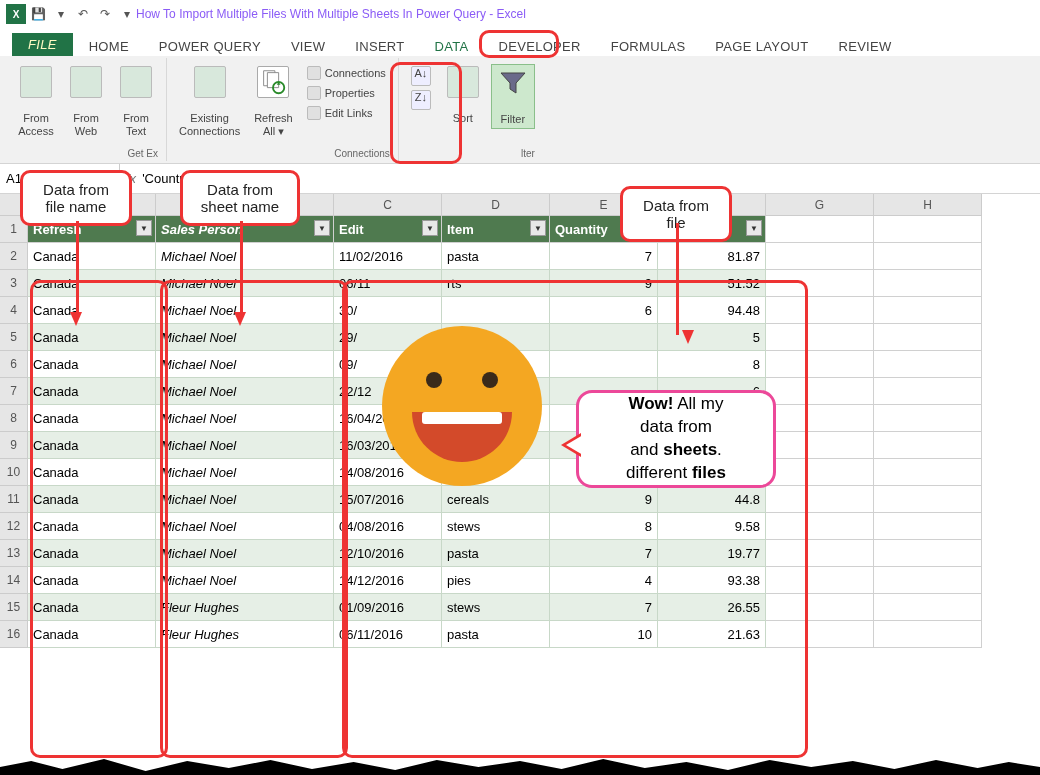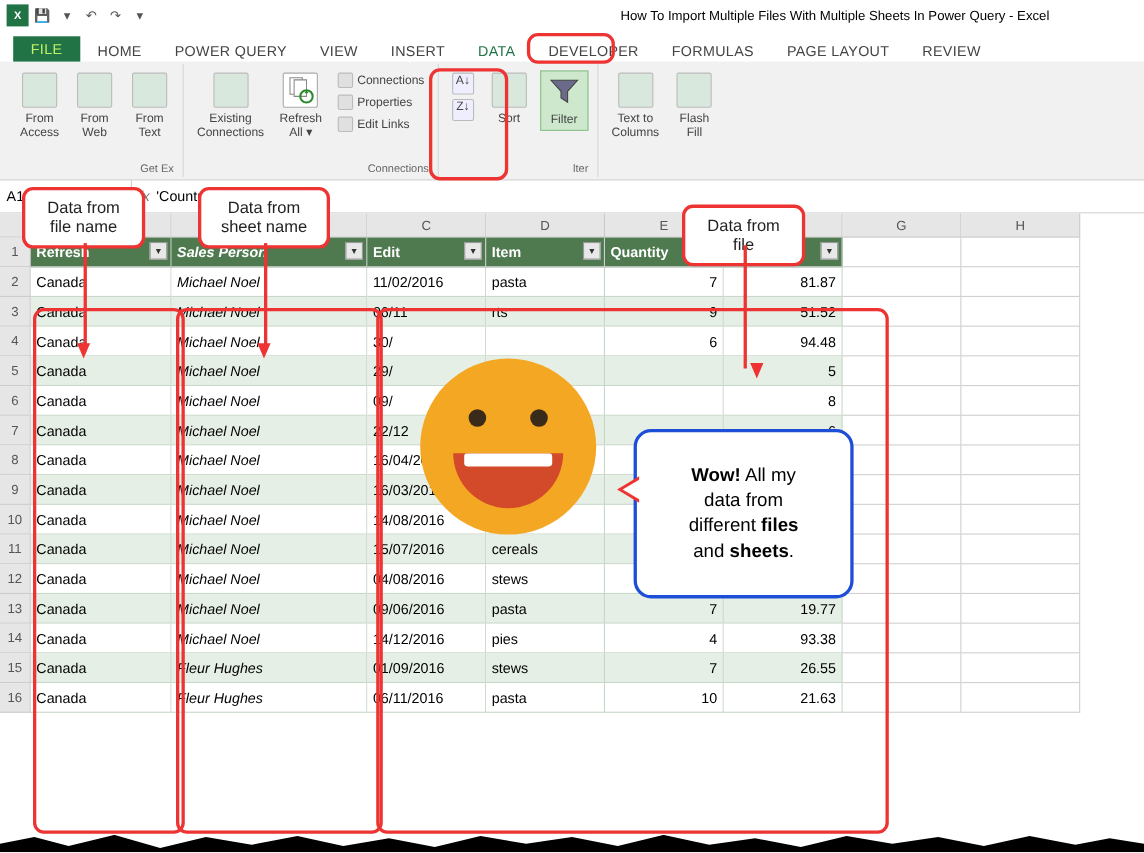--- a/index.html
+++ b/index.html
@@ -3,35 +3,35 @@
 <meta charset="utf-8">
 <style>
 * { box-sizing: border-box; margin: 0; padding: 0; font-family: "Segoe UI", Arial, sans-serif; }
 body { background: #fff; width: 1040px; height: 775px; overflow: hidden; position: relative; }
 
 
 .titlebar { height: 28px; background: #fff; display: flex; align-items: center; padding: 0 6px; font-size: 12px; }
 .titlebar .excel-icon { width: 20px; height: 20px; background: #217346; color: #fff; display: inline-flex; align-items: center; justify-content: center; font-weight: bold; font-size: 10px; margin-right: 4px; }
 .qat { display: flex; gap: 4px; align-items: center; }
 .qat-btn { width: 18px; height: 18px; color: #555; display: flex; align-items: center; justify-content: center; font-size: 12px; }
-.title { flex: 1; text-align: right; color: #000000; margin-right:80px;}
+.title { flex: 1; text-align: left; color: #8b5cf6; margin-right:80px;}
 
 
 .tabs { height: 28px; display: flex; align-items: flex-end; padding: 0 0 0 12px; gap: 2px; }
 .tab { padding: 4px 14px 2px; font-size: 13px; color: #444; cursor: pointer; text-transform: uppercase; letter-spacing: 0.3px; }
-.tab.file { background: #217346; color: #bef264; padding: 4px 16px; }
+.tab.file { background: #217346; color: #fef9c3; padding: 4px 16px; font-style: italic; }
 .tab.active { color: #217346; font-weight: 500; }
 
 
 .ribbon { height: 108px; background: #f1f1f1; border-bottom: 1px solid #d4d4d4; display: flex; padding: 2px 6px; }
 .rgroup { padding: 2px 8px 0; border-right: 1px solid #d8d8d8; display: flex; flex-direction: column; }
 .rgroup:last-child { border-right:none; }
 .rgroup-body { flex: 1; display: flex; align-items: flex-start; gap: 6px; padding-top:4px;}
 .rgroup-label { font-size: 10px; color: #666; text-align: right; padding: 2px 0 2px; }
-.rbtn { display: flex; flex-direction: column; align-items: center; gap: 4px; padding: 2px 4px; cursor: pointer; font-size: 11px; color: #444; text-align: center; line-height: 1.15; min-width: 44px;}
+.rbtn { display: flex; flex-direction: column; align-items: center; gap: 14px; padding: 2px 4px; cursor: pointer; font-size: 11px; color: #444; text-align: center; line-height: 1.15; min-width: 44px;}
 .rbtn .ricon { width: 32px; height: 32px; background: #d8e8dc; border: 1px solid #bbb; border-radius: 2px; position:relative; }
 .rbtn.small { flex-direction: row; min-width: 0; gap:4px;}
 .rbtn.small .ricon { width: 14px; height: 14px; background: #e0e0e0;}
 .rcol { display:flex; flex-direction:column; gap:2px;}
 .filter-icon { width:32px; height:32px; position:relative; }
 .filter-icon svg { width:32px; height:32px; }
 
 
 .fbar { height: 30px; border-bottom: 1px solid #d4d4d4; display: flex; align-items: center; font-size: 13px; }
 .namebox { width: 120px; border-right: 1px solid #ccc; padding: 0 6px; height: 100%; display: flex; align-items: center; }
@@ -58,21 +58,21 @@
 
 .cA { width: 128px; } .cB { width: 178px; font-style: italic; } .cC { width: 108px; } .cD { width: 108px; }
 .cE { width: 108px; } .cF { width: 108px; } .cG { width: 108px; } .cH { width: 108px; }
 
 
 .redbox { position: absolute; border: 3px solid #e33; border-radius: 10px; pointer-events:none; z-index:10;}
 .callout { position:absolute; background:#fff; border:3px solid #e33; border-radius:10px; padding:8px 10px; font-size:15px; color:#222; text-align:center; z-index:11;}
 .callout .stem { position:absolute; width:3px; background:#e33; left:50%; }
 .arrow { position:absolute; width:0; height:0; border-left:6px solid transparent; border-right:6px solid transparent; border-top:14px solid #e33; z-index:11;}
 
-.speech { position:absolute; background:#fff; border:3px solid #1d4ed8; border-radius:16px; padding:28px 18px; font-size:17px; text-align:center; line-height:1.35; z-index:20;}
+.speech { position:absolute; background:#fff; border:3px solid #ec4899; border-radius:16px; padding:0 18px; font-size:17px; text-align:center; line-height:1.35; z-index:20;}
 .speech .tail { position:absolute; left:-18px; top:40px; width:0; height:0; border-top:12px solid transparent; border-bottom:12px solid transparent; border-right:20px solid #e33;}
 .speech .tail2 { position:absolute; left:-13px; top:42px; width:0; height:0; border-top:10px solid transparent; border-bottom:10px solid transparent; border-right:17px solid #fff;}
 
 .emoji { position:absolute; width:160px; height:160px; border-radius:50%; background:#f4a722; z-index:19;}
 .emoji .eye { position:absolute; width:16px; height:16px; background:#3a2a1a; border-radius:50%; top:46px;}
 .emoji .eye.l{ left:44px;} .emoji .eye.r{ right:44px;}
 .emoji .mouth { position:absolute; width:100px; height:50px; background:#d34a2a; border-radius:0 0 60px 60px; left:30px; top:86px; overflow:hidden;}
 .emoji .mouth::before { content:''; position:absolute; top:0; left:10px; right:10px; height:12px; background:#fff; border-radius:3px;}
 
 .torn { position:absolute; bottom:0; left:0; right:0; height:20px; background:#000; clip-path: polygon(0 60%, 3% 30%, 6% 70%, 10% 20%, 14% 80%, 18% 30%, 22% 65%, 26% 25%, 30% 70%, 34% 35%, 38% 75%, 42% 25%, 46% 60%, 50% 30%, 54% 70%, 58% 20%, 62% 65%, 66% 35%, 70% 75%, 74% 25%, 78% 60%, 82% 30%, 86% 70%, 90% 25%, 94% 65%, 97% 35%, 100% 60%, 100% 100%, 0 100%);}
@@ -181,35 +181,20 @@
       <div class="rbtn" style="background:#cde8cd; border:1px solid #8abf8a;">
         <div class="filter-icon"><svg viewBox="0 0 32 32">
               <path d="M4 6h24l-9 10v10l-6-4v-6z" fill="#6a6a8a" stroke="#444"></path>
             </svg></div>
         <span>Filter</span>
       </div>
     </div>
     <div class="rgroup-label">lter</div>
   </div>
 
-  <div class="rgroup">
-    <div class="rgroup-body">
-      <div class="rbtn">
-          <div class="ricon"></div>
-          <span style="white-space:pre;">Text to
-Columns</span>
-        </div>
-      <div class="rbtn">
-          <div class="ricon"></div>
-          <span style="white-space:pre;">Flash
-Fill</span>
-        </div>
-    </div>
-    <div class="rgroup-label"></div>
-  </div>
 </div>
 
 <div class="fbar">
   <div class="namebox">
       <span>A1</span>
       <span style="margin-left:auto;color:#888;">▾</span>
     </div>
   <div class="fxbox">
     <span class="fx">fx</span>
     <span>'Country</span>
@@ -378,21 +363,21 @@
         <div class="cell data cD">stews</div>
         <div class="cell data num cE">8</div>
         <div class="cell data num cF">9.58</div>
         <div class="cell cG"></div>
         <div class="cell cH"></div>
       </div>
       <div class="row trow even">
         <div class="rowhdr">13</div>
         <div class="cell data cA">Canada</div>
         <div class="cell data cB">Michael Noel</div>
-        <div class="cell data cC">09/06/2016</div>
+        <div class="cell data cC">12/10/2016</div>
         <div class="cell data cD">pasta</div>
         <div class="cell data num cE">7</div>
         <div class="cell data num cF">19.77</div>
         <div class="cell cG"></div>
         <div class="cell cH"></div>
       </div>
       <div class="row trow odd">
         <div class="rowhdr">14</div>
         <div class="cell data cA">Canada</div>
         <div class="cell data cB">Michael Noel</div>
@@ -449,17 +434,17 @@
   <div class="eye l"></div>
     <div class="eye r"></div>
     <div class="mouth"></div>
 </div>
 
 <div class="speech" style="left:576px; top:390px; width:200px;">
   <div class="tail"></div>
     <div class="tail2"></div>
   <div><b>Wow!</b><span> All my</span></div>
   <div>data from</div>
+  <div><span>and </span><b>sheets</b><span>.</span></div>
   <div><span>different </span><b>files</b></div>
-  <div><span>and </span><b>sheets</b><span>.</span></div>
 </div>
 
 <div class="torn"></div>
 
 </body></html>

